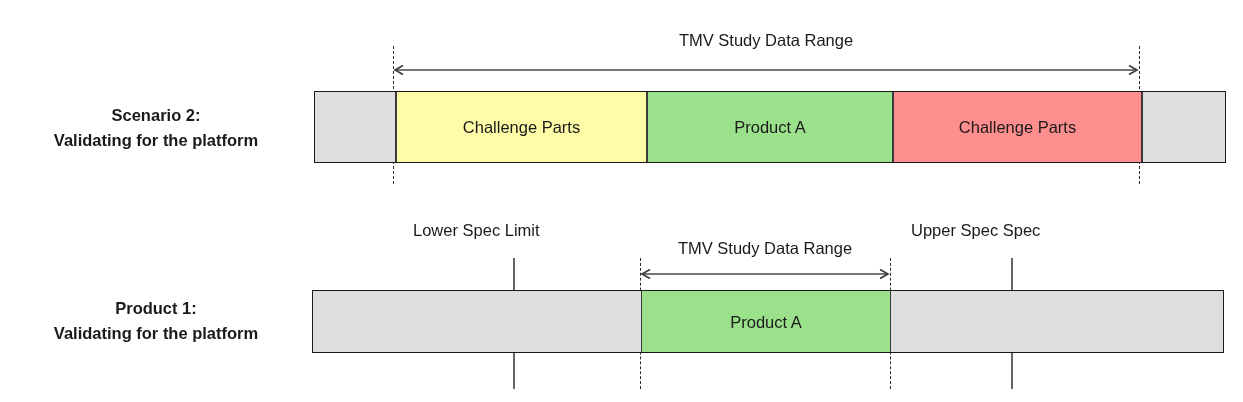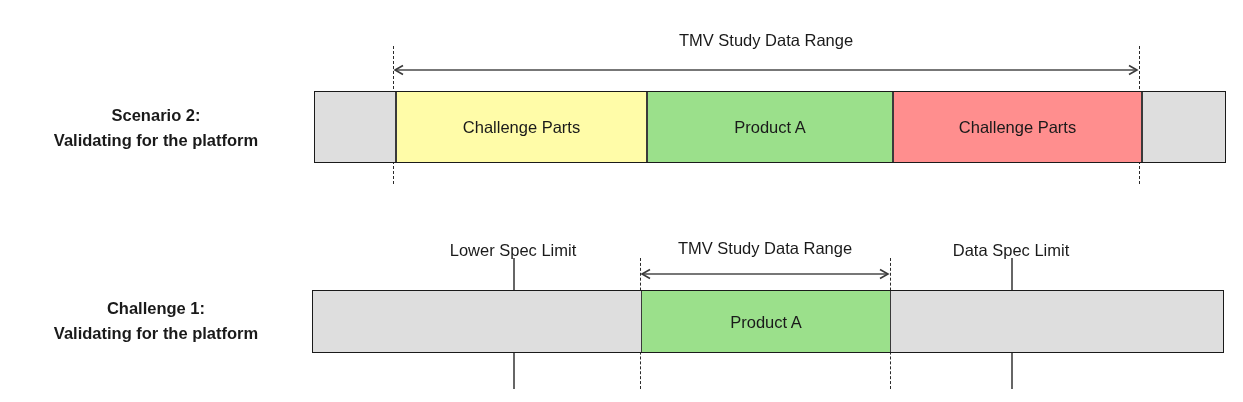--- a/index.html
+++ b/index.html
@@ -73,24 +73,22 @@
     font-size: 16.5px;
     line-height: 20px;
     text-align: center;
     white-space: nowrap;
     color: #1a1a1a;
   }
   .spec-caption {
     position: absolute;
     font-size: 16.5px;
     line-height: 20px;
-    text-align: center;
     white-space: nowrap;
     color: #1a1a1a;
-    margin-top: 20px;
   }
   .arrow-wrap { position: absolute; height: 12px; }
   .arrow-wrap svg { display: block; overflow: visible; }
 </style>
 </head>
 <body>
 
 <div id="canvas">
 
   <div class="range-caption" style="left:393px; width:746px; top:30px;">TMV Study Data Range</div>
@@ -130,40 +128,40 @@
     <div class="seg" style="left:578px; width:249px; background:#FF8E8E;">
       <div class="seg-label">
         <div>Challenge Parts</div>
       </div>
     </div>
 
     <div class="seg" style="left:827px; right:0; background:#dedede; border-right:none;"></div>
   </div>
 
   <div class="spec-caption" style="left:413px; width:200px; top:220px;">Lower Spec Limit</div>
-  <div class="spec-caption" style="left:911px; width:200px; top:220px;">Data Spec Limit</div>
+  <div class="spec-caption" style="left:911px; width:200px; top:220px;">Upper Spec Spec</div>
 
   <div class="range-caption" style="left:640px; width:250px; top:238px;">TMV Study Data Range</div>
 
   <div class="vguide-solid" style="left:513px; top:258px; height:131px;"></div>
   <div class="vguide-solid" style="left:1011px; top:258px; height:131px;"></div>
 
   <div class="vguide-dashed" style="left:640px; top:258px; height:131px;"></div>
   <div class="vguide-dashed" style="left:890px; top:258px; height:131px;"></div>
 
   <div class="arrow-wrap" style="left:640px; top:268px; width:250px;">
     <svg width="250" height="12" viewBox="0 0 250 12">
       <line x1="3" y1="6" x2="247" y2="6" stroke="#4a4a4a" stroke-width="1.6"></line>
       <polyline points="10,1.5 2,6 10,10.5" fill="none" stroke="#3a3a3a" stroke-width="1.6"></polyline>
       <polyline points="240,1.5 248,6 240,10.5" fill="none" stroke="#3a3a3a" stroke-width="1.6"></polyline>
     </svg>
   </div>
 
   <div class="scenario-label" style="left:20px; width:272px; top:296px;">
-    <div>Challenge 1:</div>
+    <div>Product 1:</div>
     <div>Validating for the platform</div>
   </div>
 
   <div class="bar" style="left:312px; top:290px; width:912px; height:63px;">
 
     <div class="seg" style="left:0px; width:328px; background:#dedede; border-left:none; border-right:none;"></div>
 
     <div class="seg" style="left:328px; width:250px; background:#9BE08B;">
       <div class="seg-label">Product A</div>
     </div>

